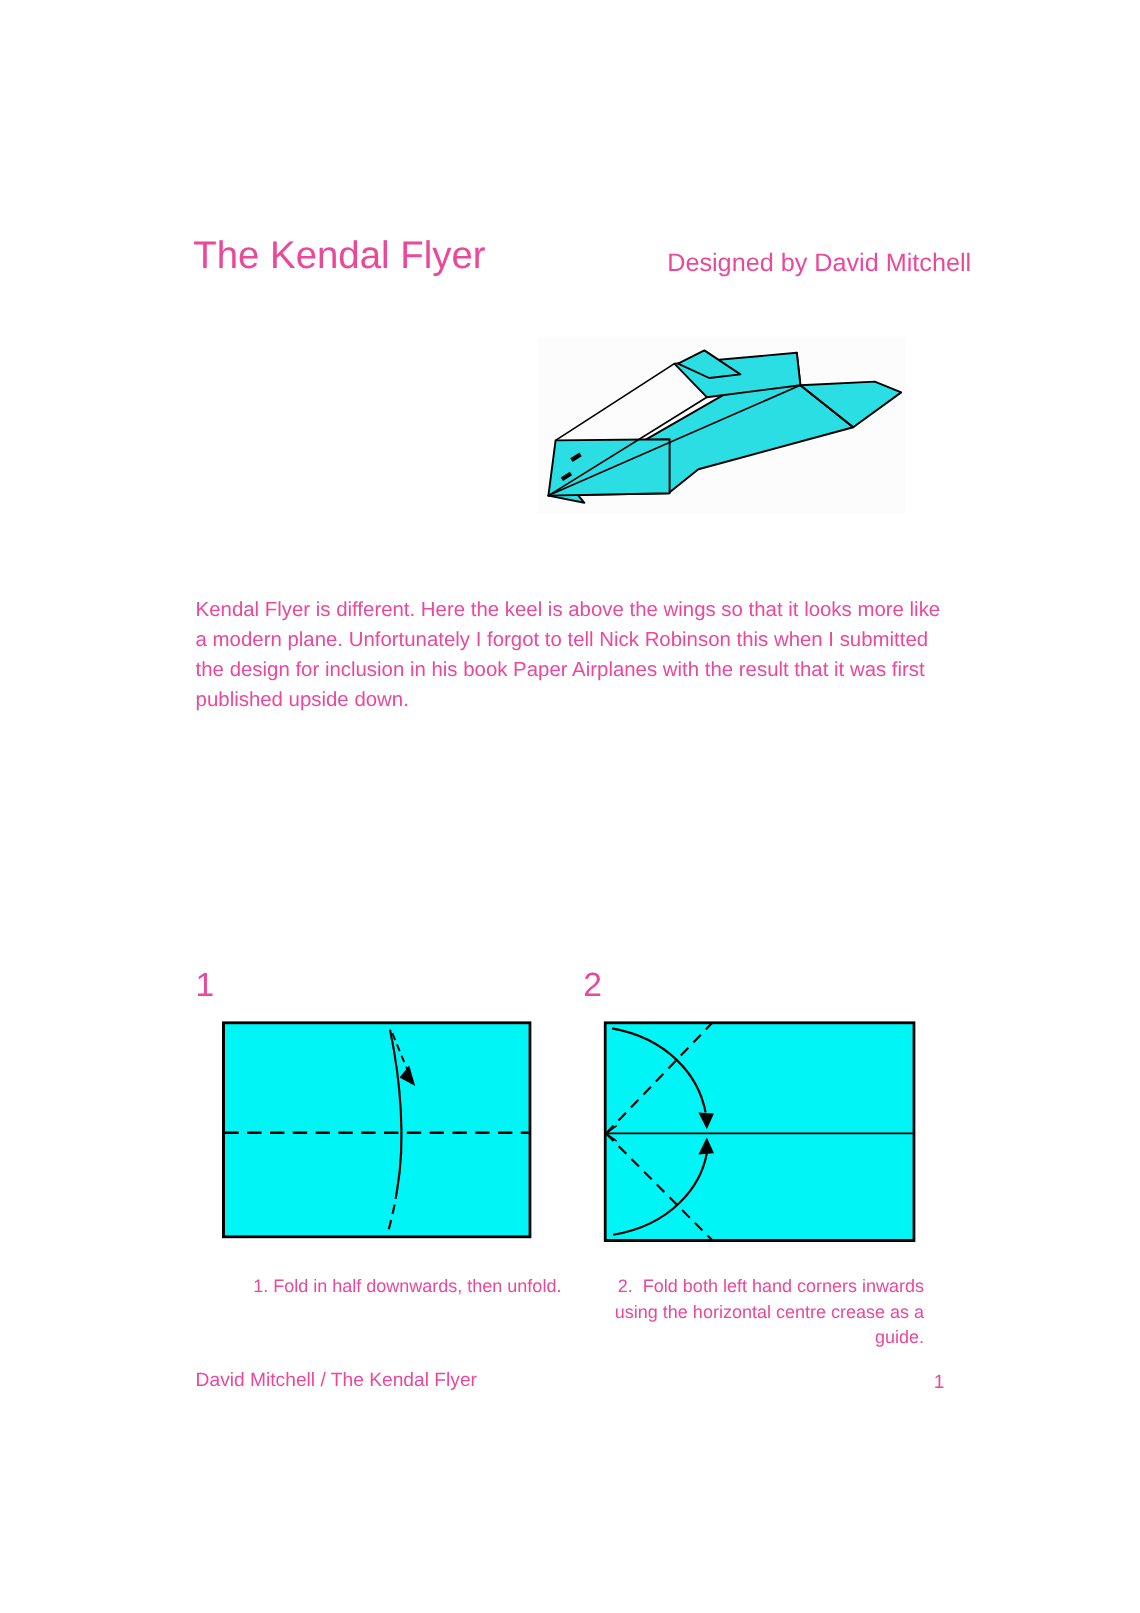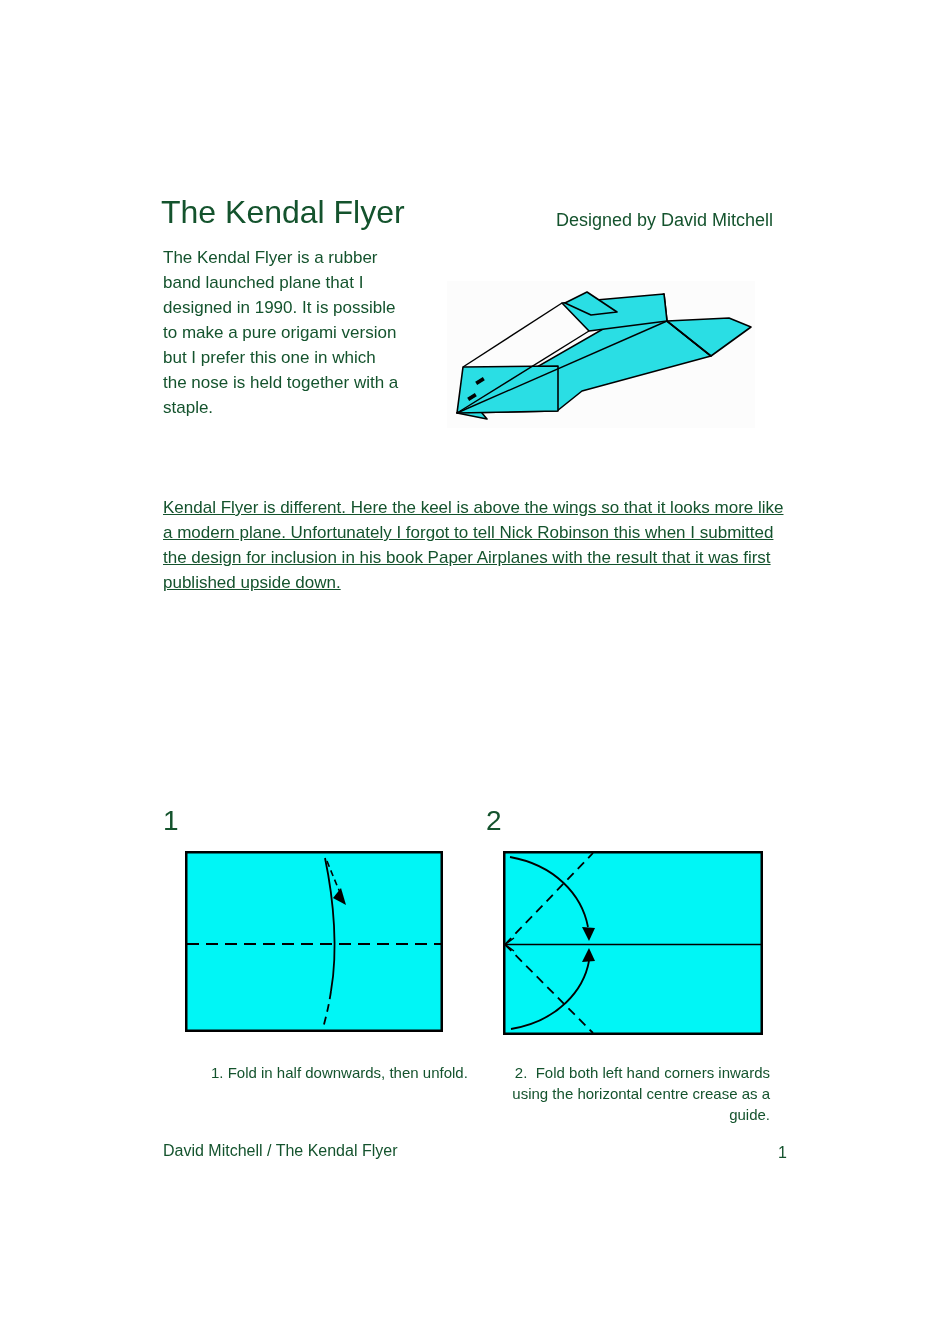--- a/index.html
+++ b/index.html
@@ -1,41 +1,40 @@
 <!DOCTYPE html>
 <html><head>
 <meta charset="utf-8">
 <style>
   html,body{margin:0;padding:0;background:#ffffff;}
   .page{
     position:relative;
     width:950px;height:1344px;
     background:#ffffff;
     font-family:"Liberation Sans","DejaVu Sans",sans-serif;
-    color:#14532d;
+    color:#ec4899;
     overflow:hidden;
   }
   .abs{position:absolute;}
   .title{font-size:32px;line-height:36px;letter-spacing:0px;}
-  .byline{font-size:18px;line-height:22px;}
+  .byline{font-size:21px;line-height:22px;}
   .body-text{font-size:17px;line-height:25px;}
   .step-num{font-size:28px;line-height:30px;}
   .caption{font-size:15px;line-height:21px;white-space:pre-wrap;}
   .footer-text{font-size:16px;line-height:19px;}
   svg{display:block;}
 </style>
 </head>
 <body>
 
 <div class="page">
 
   <div class="abs title" style="left:161px;top:194px;">The Kendal Flyer</div>
   <div class="abs byline" style="left:556px;top:209px;">Designed by David Mitchell</div>
 
-  <div class="abs body-text" style="left:163px;top:245px;width:240px;">The Kendal Flyer is a rubber band launched plane that I designed in 1990. It is possible to make a pure origami version but I prefer this one in which the nose is held together with a staple.</div>
 
   <div class="abs" style="left:447px;top:281px;">
     <svg width="315" height="147" viewBox="0 0 315 147">
       <rect x="0" y="0" width="308" height="147" fill="#FCFCFC"></rect>
 
       <polygon points="10,132 217,13 220,40 264,75 135,110 110,130" stroke="#000" stroke-width="1.6" stroke-linejoin="round" fill="#2ADEE4"></polygon>
 
       <polygon points="220,40 282,37 304,46 264,75" stroke="#000" stroke-width="1.6" stroke-linejoin="round" fill="#2ADEE4"></polygon>
       <line x1="220" y1="40" x2="264" y2="75" stroke="#000" stroke-width="1.4"></line>
 
@@ -53,21 +52,21 @@
 
       <g transform="translate(33,100) rotate(-32)">
         <rect x="-4.5" y="-1.8" width="9" height="3.6" fill="#000"></rect>
       </g>
       <g transform="translate(25,116) rotate(-32)">
         <rect x="-4.5" y="-1.8" width="9" height="3.6" fill="#000"></rect>
       </g>
     </svg>
   </div>
 
-  <div class="abs body-text" style="left:163px;top:495px;width:624px;text-decoration:underline;">Kendal Flyer is different. Here the keel is above the wings so that it looks more like a modern plane. Unfortunately I forgot to tell Nick Robinson this when I submitted the design for inclusion in his book Paper Airplanes with the result that it was first published upside down.</div>
+  <div class="abs body-text" style="left:163px;top:495px;width:624px;">Kendal Flyer is different. Here the keel is above the wings so that it looks more like a modern plane. Unfortunately I forgot to tell Nick Robinson this when I submitted the design for inclusion in his book Paper Airplanes with the result that it was first published upside down.</div>
 
 
 
   <div class="abs step-num" style="left:163px;top:806px;">1</div>
   <div class="abs step-num" style="left:486px;top:806px;">2</div>
 
   <div class="abs" style="left:185px;top:851px;">
     <svg width="258" height="181" viewBox="0 0 258 181">
       <rect x="1.25" y="1.25" width="255.5" height="178.5" stroke="#000" stroke-width="2.5" fill="#00F6F6"></rect>
       <line x1="2" y1="93" x2="256" y2="93" stroke="#000" stroke-width="2.2" stroke-dasharray="12 7"></line>

